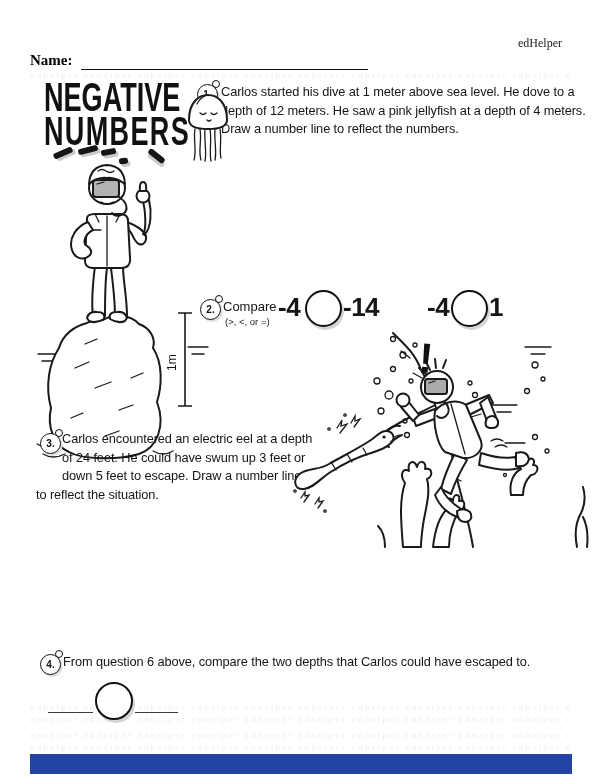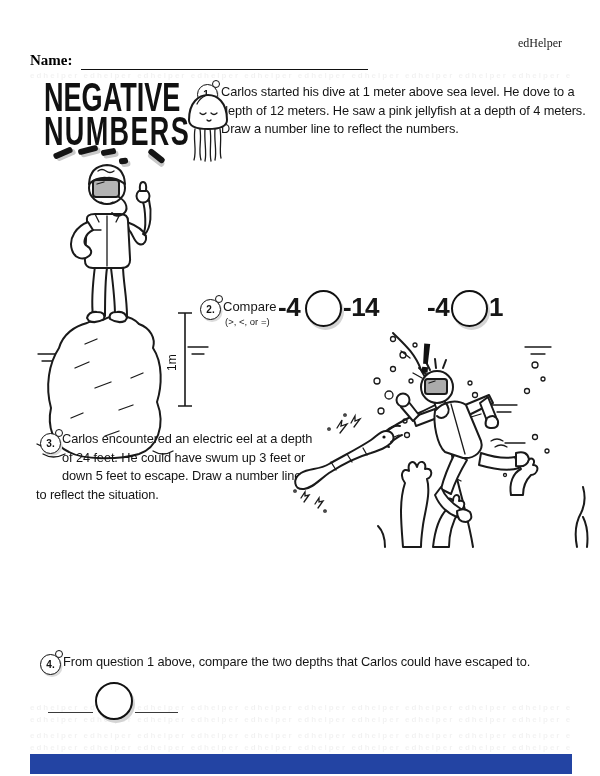--- a/index.html
+++ b/index.html
@@ -214,21 +214,21 @@
       <path class="ln" d="M160,77 q7,8 1,14 q-5,4 -9,0" stroke-width="2.2"></path>
       <path class="thin" d="M206,116 q6,-4 12,0 M210,122 q6,-4 12,0"></path>
     </g>
     <text x="134" y="48" font-size="42" font-weight="700" font-family="Liberation Sans, sans-serif" fill="#111" transform="rotate(5 144 34)">!</text>
   </svg>
 
   <div class="abs qnum" style="left:40px;top:654px;">
     <span class="b"></span>
     <span class="c">4.</span>
   </div>
-  <div class="abs qtext" style="left:63px;top:653px;width:515px;">From question 1 above, compare the two depths that Carlos could have escaped to.</div>
+  <div class="abs qtext" style="left:63px;top:653px;width:515px;">From question 6 above, compare the two depths that Carlos could have escaped to.</div>
 
   <div class="abs blank" style="left:48px;top:712px;width:45px;"></div>
   <div class="abs ans-circle" style="left:95px;top:682px;"></div>
   <div class="abs blank" style="left:135px;top:712px;width:43px;"></div>
 
   <div class="abs footer-bar" style="background: rgb(35, 68, 163);"></div>
 
 </div>
 
 </body></html>

